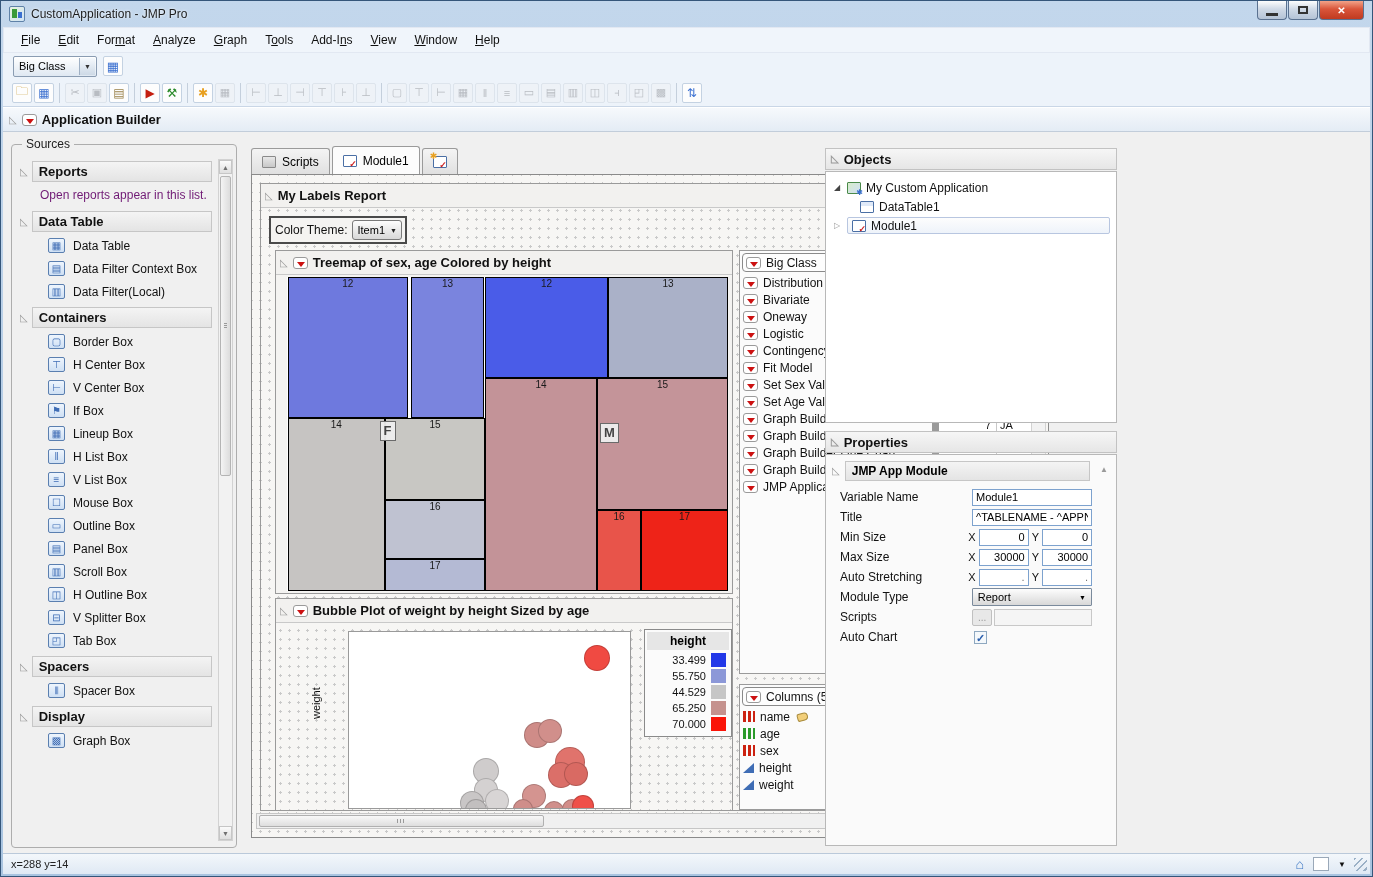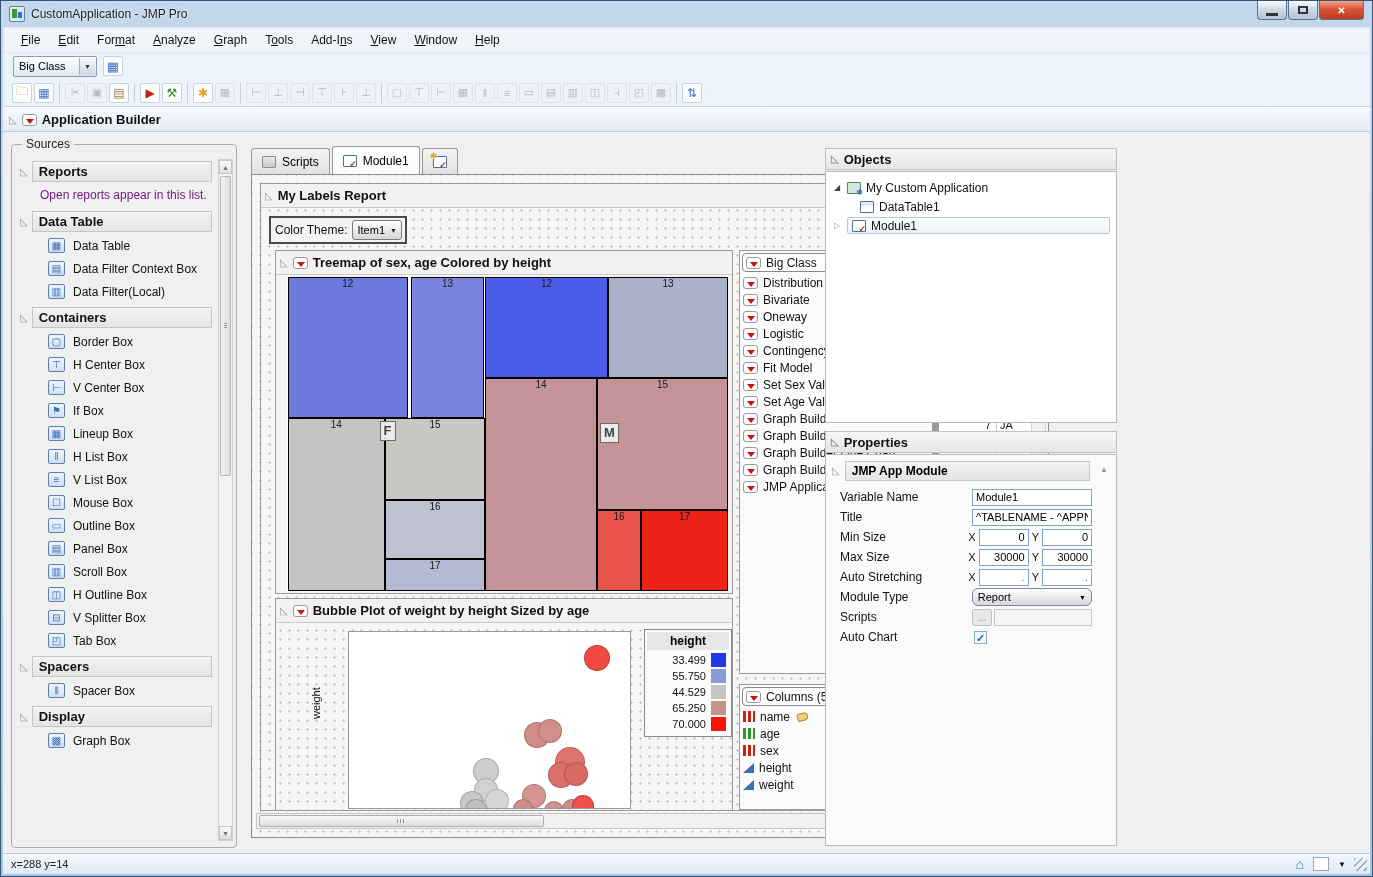--- a/index.html
+++ b/index.html
@@ -138,21 +138,21 @@
   .tree-icon.mod::after { content:"✓"; position:absolute; right:-1px; bottom:-3px; color:#c22; font-size:9px; font-weight:bold; }
   .tree-sel { border:1px solid #b8c6e0; background:linear-gradient(#fdfdfd,#eef3fa); border-radius:2px; margin-right:6px; }
   
   .prop-group-bar { position:absolute; display:flex; align-items:center; gap:5px; }
   .prop-group-bar .bar { flex:1; background:linear-gradient(#f4f4f4,#e4e4e4); border:1px solid #c6c6c6; font-weight:bold; font-size:12px; padding:2px 6px; }
   .prop-row { position:absolute; left:14px; right:24px; height:20px; display:flex; align-items:center; }
   .prop-label { width:134px; font-size:12px; color:#111; }
   .pin { height:17px; border:1px solid #7da2ce; background:#fff; font-size:11px; font-family:"Liberation Sans",sans-serif; padding:0 3px; }
   .pin.num { text-align:right; }
   .xy-l { font-size:11px; margin:0 3px; color:#111; }
-  .psel { width:122px; height:18px; border:1px solid #7a8a9c; border-radius:6px; background:linear-gradient(#fdfdfd,#d8d8d8); font-size:11px; display:flex; align-items:center; padding:0 5px; }
+  .psel { width:122px; height:18px; border:1px solid #7a8a9c; border-radius:1px; background:linear-gradient(#fdfdfd,#d8d8d8); font-size:11px; display:flex; align-items:center; padding:0 5px; }
   .pbtn-dots { width:20px; height:17px; border:1px solid #c0c0c0; background:#e8e8e8; color:#9a9a9a; font-size:10px; text-align:center; line-height:15px; border-radius:2px; }
   .pin.disabled { background:#f5f5f5; border-color:#c8c8c8; }
   .pcheck { width:13px; height:13px; border:1px solid #8ea8c0; background:#f4f8fb; color:#2a5fae; font-size:11px; line-height:12px; text-align:center; font-weight:bold; }
   
   .statusbar { position:absolute; left:2px; right:2px; bottom:2px; height:21px; background:linear-gradient(#f3f7fb,#dfe9f4); border-top:1px solid #bac9da; display:flex; align-items:center; font-size:11px; color:#222; padding:0 8px; }
   .sb-right { position:absolute; right:24px; display:flex; align-items:center; gap:9px; }
   .home-icon { color:#3a76c4; font-size:14px; }
   .sb-box { width:16px; height:14px; border:1px solid #9aa8b8; background:#fff; }
   .sb-dd { font-size:8px; color:#111; }
   .grip { position:absolute; right:3px; bottom:3px; width:13px; height:13px;

